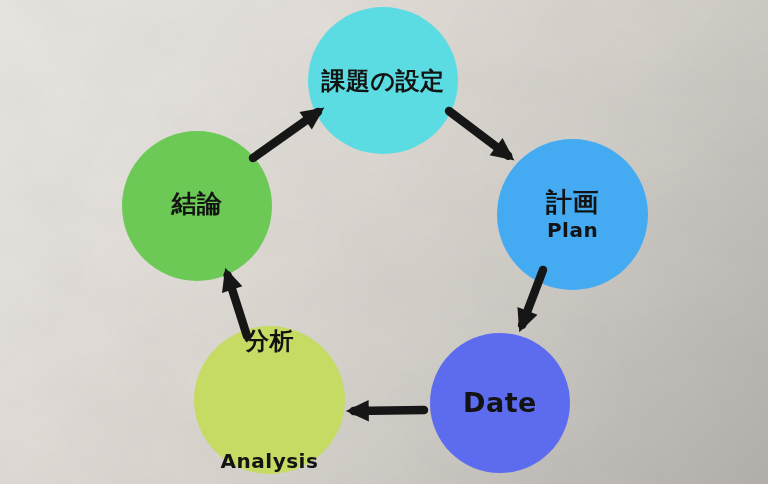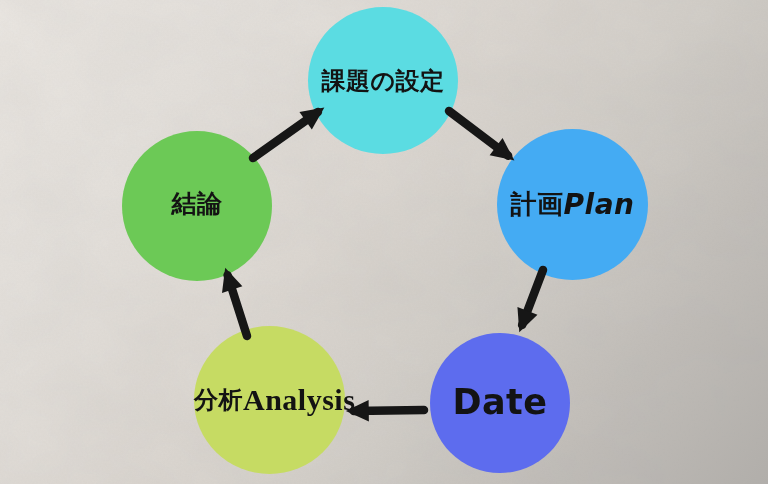--- a/index.html
+++ b/index.html
@@ -25,49 +25,49 @@
     position: absolute;
     left: 0; top: 0;
     width: 768px; height: 484px;
     z-index: 1;
     pointer-events: none;
   }
   .node {
     position: absolute;
     border-radius: 50%;
     display: flex;
-    flex-direction: row;
+    flex-direction: column;
     align-items: center;
     justify-content: center;
     text-align: center;
     z-index: 2;
     color: #131313;
   }
   .node .ja, .node .en {
     font-weight: 700;
     line-height: 1.25;
     white-space: nowrap;
     letter-spacing: 0.5px;
   }
   
   .n-problem    { left: 308px; top: 7px;   width: 150px; height: 147px; }
   .n-problem .ja { font-size: 24px; }
   .n-problem .en { font-size: 26px; }
 
-  .n-plan       { left: 497px; top: 129px; width: 151px; height: 151px; }
+  .n-plan       { left: 497px; top: 139px; width: 151px; height: 151px; }
   .n-plan .ja   { font-size: 26px; }
-  .n-plan .en   { font-size: 28px; font-style: italic; }
+  .n-plan .en   { font-size: 20px; }
 
   .n-data       { left: 430px; top: 333px; width: 140px; height: 140px; }
   .n-data .ja   { font-size: 24px; }
-  .n-data .en   { font-size: 35px; }
+  .n-data .en   { font-size: 27px; }
 
   .n-analysis   { left: 194px; top: 326px; width: 151px; height: 148px; justify-content: space-between; }
   .n-analysis .ja { font-size: 24px; }
-  .n-analysis .en { font-size: 30px; font-family: Liberation Serif, serif; }
+  .n-analysis .en { font-size: 20px; }
 
   .n-conclusion { left: 122px; top: 131px; width: 150px; height: 150px; }
   .n-conclusion .ja { font-size: 25px; }
   .n-conclusion .en { font-size: 23px; letter-spacing: 0; }
 
   .arrows {
     position: absolute;
     left: 0; top: 0;
     width: 768px; height: 484px;
     z-index: 3;

